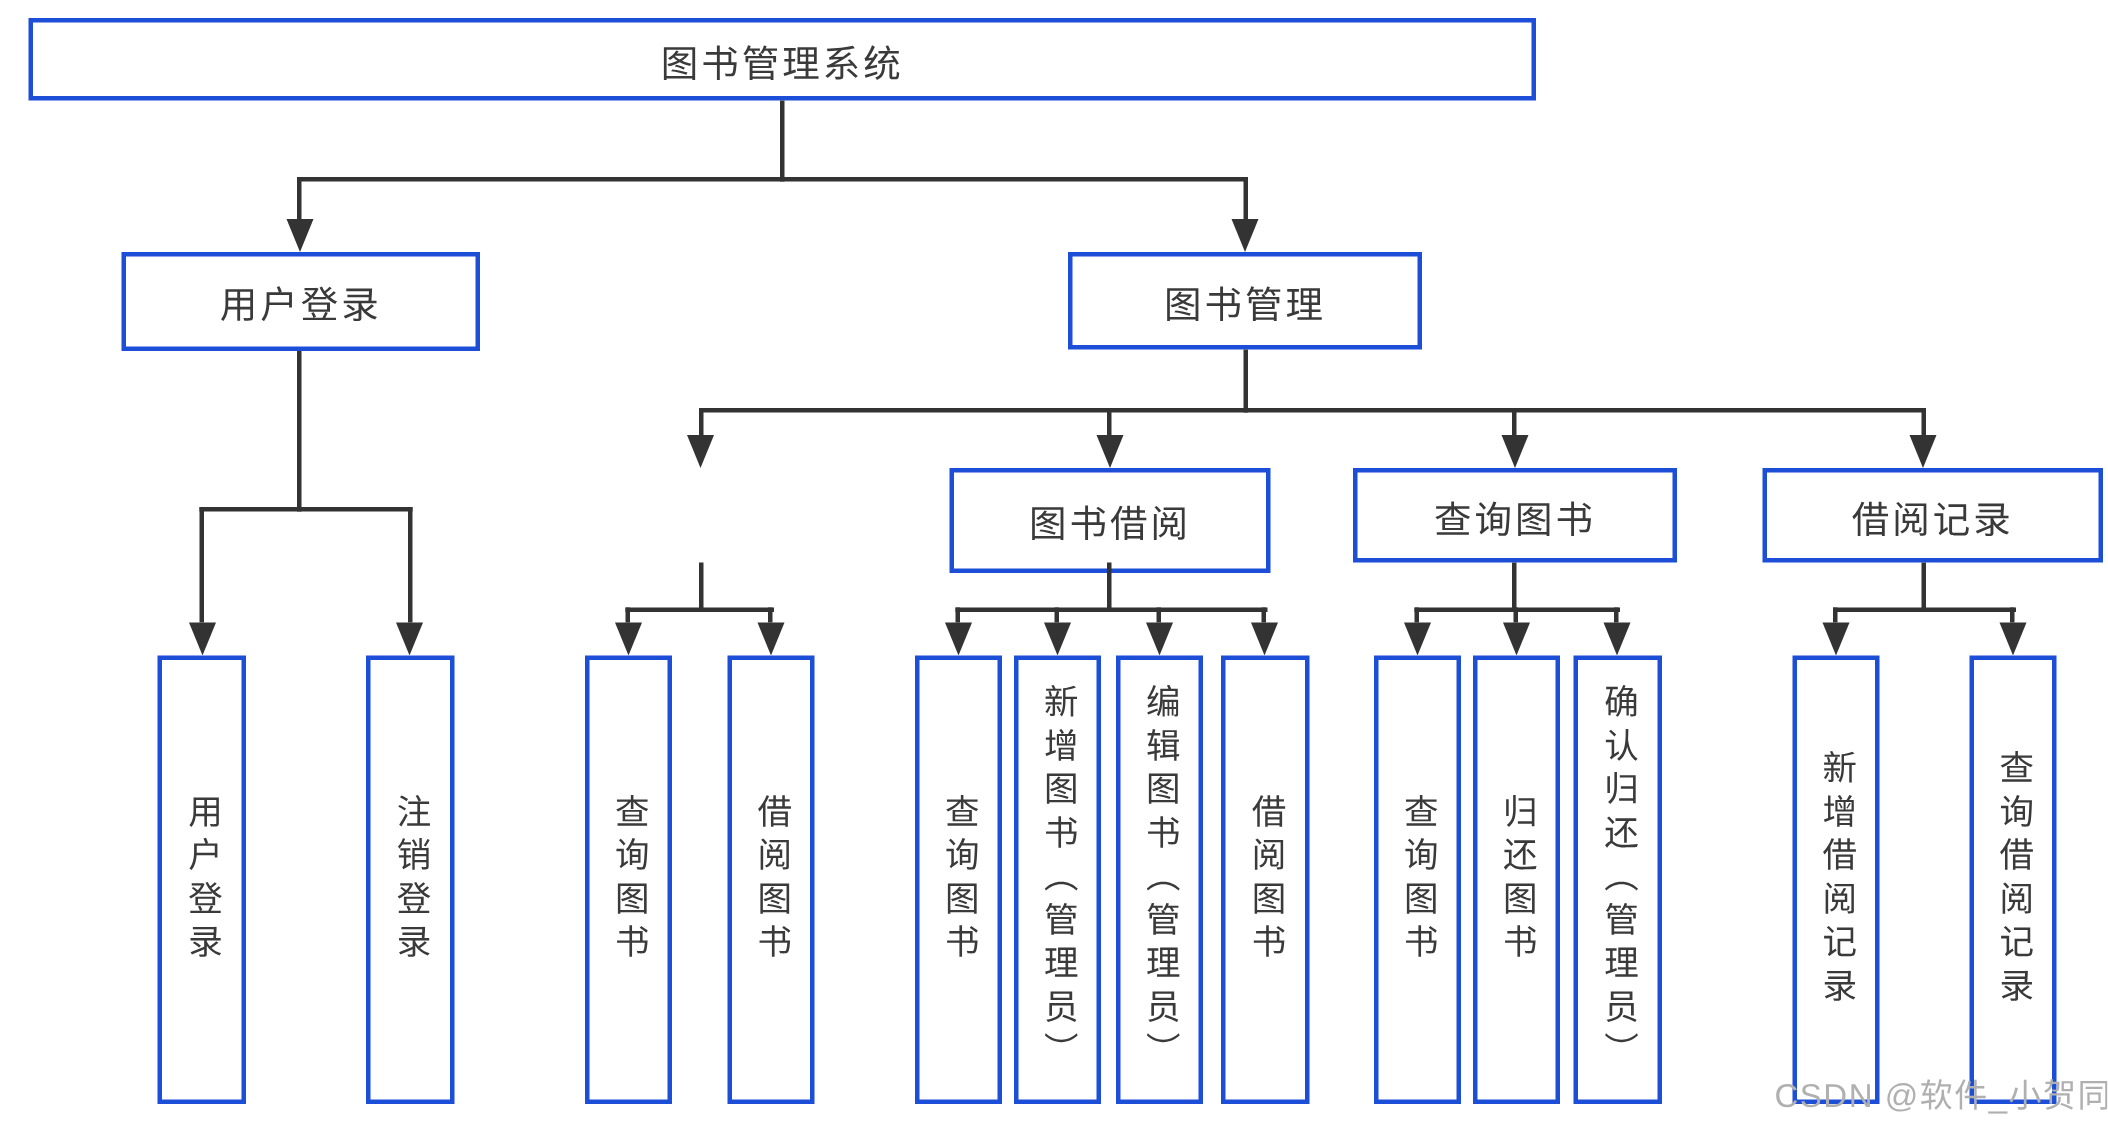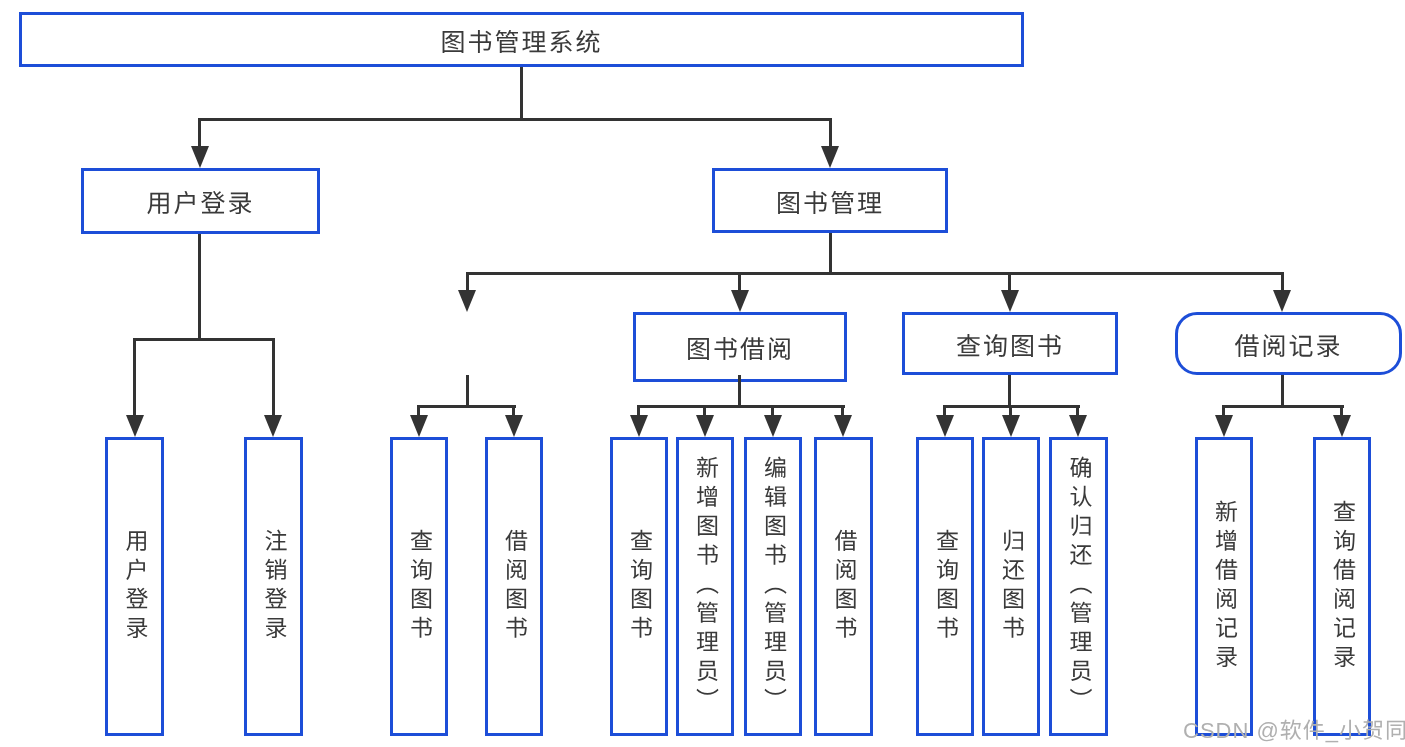--- a/index.html
+++ b/index.html
@@ -107,21 +107,21 @@
   <div class="arrow" style="left:1001px; top:290px;"></div>
   <div class="vline" style="left:1281px; top:272px; height:18px;"></div>
   <div class="arrow" style="left:1273px; top:290px;"></div>
 
   <div class="box" style="left:633px; top:312px; width:214px; height:70px;">
     <span class="hlabel">图书借阅</span>
   </div>
   <div class="box" style="left:902px; top:312px; width:216px; height:63px;">
     <span class="hlabel">查询图书</span>
   </div>
-  <div class="box" style="left:1175px; top:312px; width:227px; height:63px;border-radius:22px;">
+  <div class="box" style="left:1175px; top:312px; width:227px; height:63px;">
     <span class="hlabel">借阅记录</span>
   </div>
 
   <div class="vline" style="left:466px; top:375px; height:33px;"></div>
   <div class="hline" style="left:417px; top:405px; width:99px;"></div>
   <div class="vline" style="left:417px; top:405px; height:10px;"></div>
   <div class="arrow" style="left:410px; top:415px;"></div>
   <div class="vline" style="left:512px; top:405px; height:10px;"></div>
   <div class="arrow" style="left:505px; top:415px;"></div>
 

